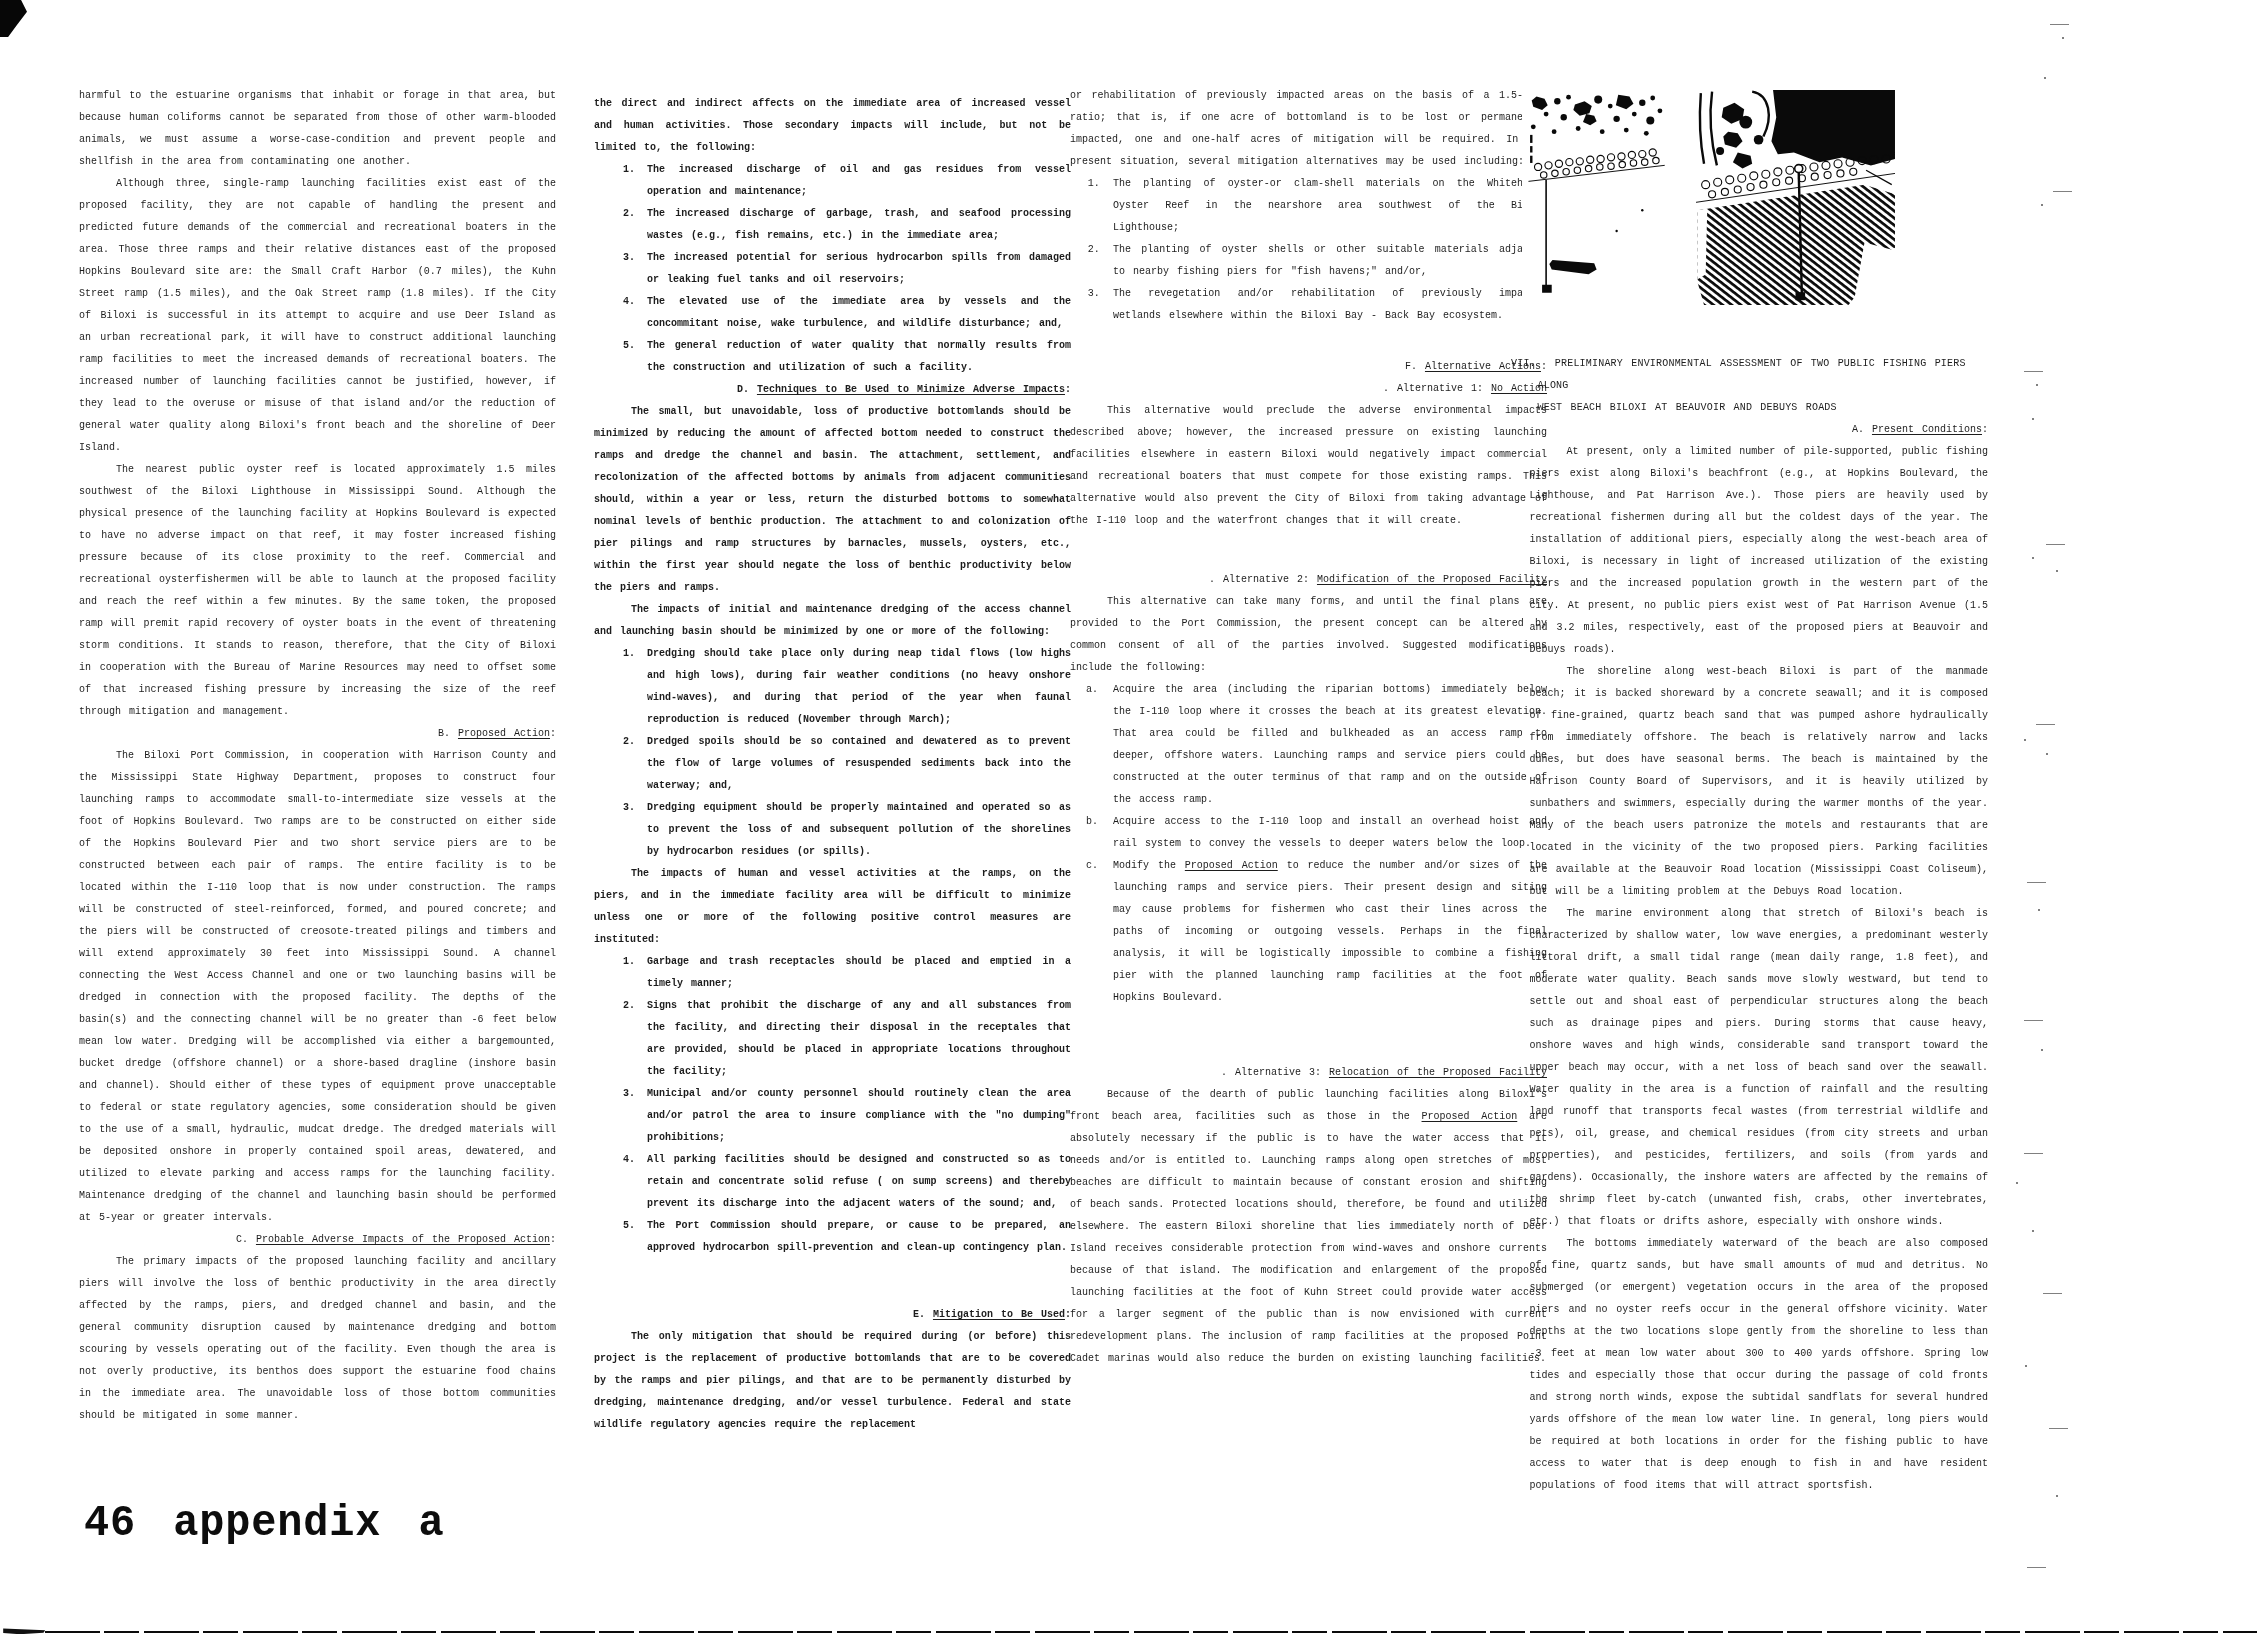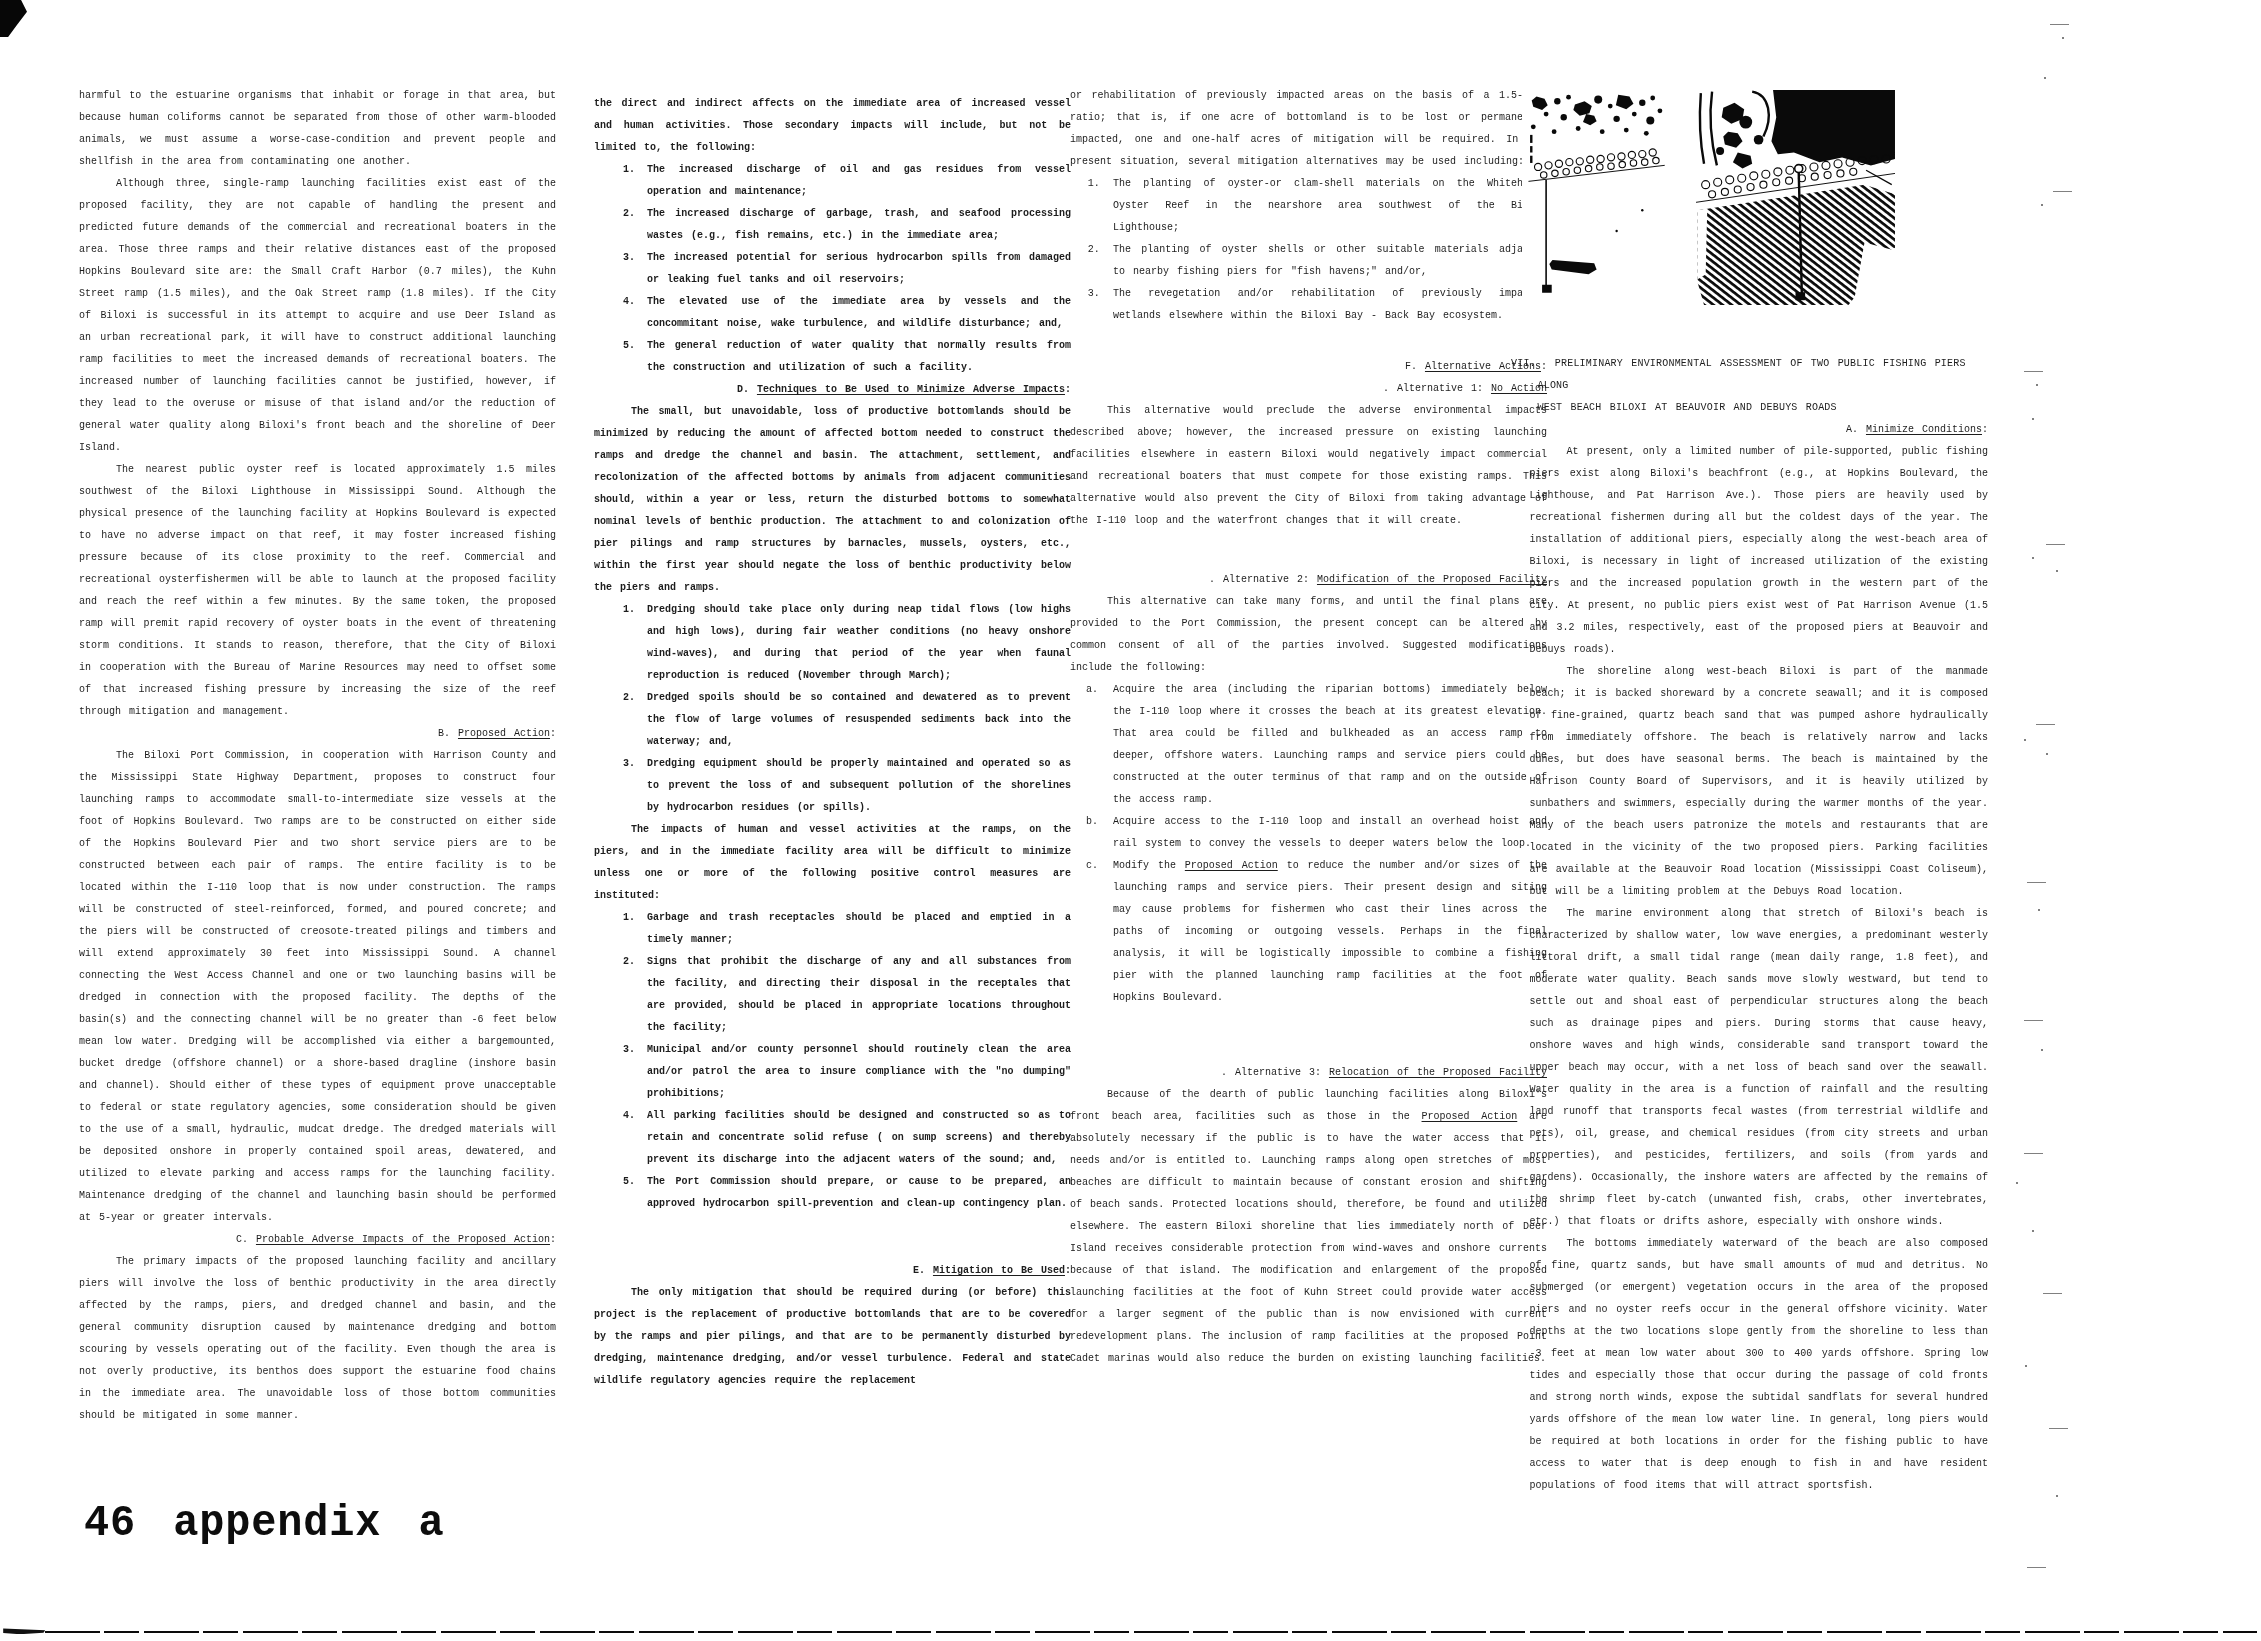--- a/index.html
+++ b/index.html
@@ -76,20 +76,21 @@
   </div>
 <div class="col" style="left:594px;top:93px;width:477px;font-weight:bold;">
     <div class="para">the direct and indirect affects on the immediate area of increased vessel and human activities. Those secondary impacts will include, but not be limited to, the following:</div>
     <div class="item"><span class="marker">1.</span>The increased discharge of oil and gas residues from vessel operation and maintenance;</div>
     <div class="item"><span class="marker">2.</span>The increased discharge of garbage, trash, and seafood processing wastes (e.g., fish remains, etc.) in the immediate area;</div>
     <div class="item"><span class="marker">3.</span>The increased potential for serious hydrocarbon spills from damaged or leaking fuel tanks and oil reservoirs;</div>
     <div class="item"><span class="marker">4.</span>The elevated use of the immediate area by vessels and the concommitant noise, wake turbulence, and wildlife disturbance; and,</div>
     <div class="item"><span class="marker">5.</span>The general reduction of water quality that normally results from the construction and utilization of such a facility.</div>
     <div class="heading">D. <u>Techniques to Be Used to Minimize Adverse Impacts</u>:</div>
     <div class="para indent">The small, but unavoidable, loss of productive bottomlands should be minimized by reducing the amount of affected bottom needed to construct the ramps and dredge the channel and basin. The attachment, settlement, and recolonization of the affected bottoms by animals from adjacent communities should, within a year or less, return the disturbed bottoms to somewhat nominal levels of benthic production. The attachment to and colonization of pier pilings and ramp structures by barnacles, mussels, oysters, etc., within the first year should negate the loss of benthic productivity below the piers and ramps.</div>
+    <div class="para indent">The impacts of initial and maintenance dredging of the access channel and launching basin should be minimized by one or more of the following:</div>
     <div class="item"><span class="marker">1.</span>Dredging should take place only during neap tidal flows (low highs and high lows), during fair weather conditions (no heavy onshore wind-waves), and during that period of the year when faunal reproduction is reduced (November through March);</div>
     <div class="item"><span class="marker">2.</span>Dredged spoils should be so contained and dewatered as to prevent the flow of large volumes of resuspended sediments back into the waterway; and,</div>
     <div class="item"><span class="marker">3.</span>Dredging equipment should be properly maintained and operated so as to prevent the loss of and subsequent pollution of the shorelines by hydrocarbon residues (or spills).</div>
     <div class="para indent">The impacts of human and vessel activities at the ramps, on the piers, and in the immediate facility area will be difficult to minimize unless one or more of the following positive control measures are instituted:</div>
     <div class="item"><span class="marker">1.</span>Garbage and trash receptacles should be placed and emptied in a timely manner;</div>
     <div class="item"><span class="marker">2.</span>Signs that prohibit the discharge of any and all substances from the facility, and directing their disposal in the receptales that are provided, should be placed in appropriate locations throughout the facility;</div>
     <div class="item"><span class="marker">3.</span>Municipal and/or county personnel should routinely clean the area and/or patrol the area to insure compliance with the "no dumping" prohibitions;</div>
     <div class="item"><span class="marker">4.</span>All parking facilities should be designed and constructed so as to retain and concentrate solid refuse ( on sump screens) and thereby prevent its discharge into the adjacent waters of the sound; and,</div>
     <div class="item"><span class="marker">5.</span>The Port Commission should prepare, or cause to be prepared, an approved hydrocarbon spill-prevention and clean-up contingency plan.</div>
     <div class="spacer" style="height: 45px;"></div>
@@ -110,21 +111,21 @@
     <div class="para indent">This alternative can take many forms, and until the final plans are provided to the Port Commission, the present concept can be altered by common consent of all of the parties involved.  Suggested modifications include the following:</div>
     <div class="alpha item"><span class="marker">a.</span>Acquire the area (including the riparian bottoms) immediately below the I-110 loop where it crosses the beach at its greatest elevation.  That area could be filled and bulkheaded as an access ramp to deeper, offshore waters.  Launching ramps and service piers could be constructed at the outer terminus of that ramp and on the outside of the access ramp.</div>
     <div class="alpha item"><span class="marker">b.</span>Acquire access to the I-110 loop and install an overhead hoist and rail system to convey the vessels to deeper waters below the loop.</div>
     <div class="alpha item"><span class="marker">c.</span>Modify the <u>Proposed Action</u> to reduce the number and/or sizes of the launching ramps and service piers.  Their present design and siting may cause problems for fishermen who cast their lines across the paths of incoming or outgoing vessels.  Perhaps in the final analysis, it will be logistically impossible to combine a fishing pier with the planned launching ramp facilities at the foot of Hopkins Boulevard.</div>
     <div class="spacer" style="height: 53px;"></div>
     <div class="heading">. Alternative 3:  <u>Relocation of the Proposed Facility</u></div>
     <div class="para indent">Because of the dearth of public launching facilities along Biloxi's front beach area, facilities such as those in the <u>Proposed Action</u> are absolutely necessary if the public is to have the water access that it needs and/or is entitled to.  Launching ramps along open stretches of most beaches are difficult to maintain because of constant erosion and shifting of beach sands.  Protected locations should, therefore, be found and utilized elsewhere.  The eastern Biloxi shoreline that lies immediately north of Deer Island receives considerable protection from wind-waves and onshore currents because of that island.  The modification and enlargement of the proposed launching facilities at the foot of Kuhn Street could provide water access for a larger segment of the public than is now envisioned with current redevelopment plans.  The inclusion of ramp facilities at the proposed Point Cadet marinas would also reduce the burden on existing launching facilities.</div>
   </div>
 <div class="col" style="left:1511px;top:353px;width:477px;">
     <div class="big-heading"><span class="chapnum">VII.</span>PRELIMINARY ENVIRONMENTAL ASSESSMENT OF TWO PUBLIC FISHING PIERS ALONG<br>WEST BEACH BILOXI AT BEAUVOIR AND DEBUYS ROADS</div>
-    <div class="col4-inset heading">A. <u>Minimize Conditions</u>:</div>
+    <div class="col4-inset heading">A. <u>Present Conditions</u>:</div>
     <div class="col4-inset para indent">At present, only a limited number of pile-supported, public fishing piers exist along Biloxi's beachfront (e.g., at Hopkins Boulevard, the Lighthouse, and Pat Harrison Ave.).  Those piers are heavily used by recreational fishermen during all but the coldest days of the year.  The installation of additional piers, especially along the west-beach area of Biloxi, is necessary in light of increased utilization of the existing piers and the increased population growth in the western part of the city.  At present, no public piers exist west of Pat Harrison Avenue (1.5 and 3.2 miles, respectively, east of the proposed piers at Beauvoir and Debuys roads).</div>
     <div class="col4-inset para indent">The shoreline along west-beach Biloxi is part of the manmade beach; it is backed shoreward by a concrete seawall; and it is composed of fine-grained, quartz beach sand that was pumped ashore hydraulically from immediately offshore.  The beach is relatively narrow and lacks dunes, but does have seasonal berms.  The beach is maintained by the Harrison County Board of Supervisors, and it is heavily utilized by sunbathers and swimmers, especially during the warmer months of the year. Many of the beach users patronize the motels and restaurants that are located in the vicinity of the two proposed piers.  Parking facilities are available at the Beauvoir Road location (Mississippi Coast Coliseum), but will be a limiting problem at the Debuys Road location.</div>
     <div class="col4-inset para indent">The marine environment along that stretch of Biloxi's beach is characterized by shallow water, low wave energies, a predominant westerly littoral drift, a small tidal range (mean daily range, 1.8 feet), and moderate water quality.  Beach sands move slowly westward, but tend to settle out and shoal east of perpendicular structures along the beach such as drainage pipes and piers.  During storms that cause heavy, onshore waves and high winds, considerable sand transport toward the upper beach may occur, with a net loss of beach sand over the seawall.  Water quality in the area is a function of rainfall and the resulting land runoff that transports fecal wastes (from terrestrial wildlife and pets), oil, grease, and chemical residues (from city streets and urban properties), and pesticides, fertilizers, and soils (from yards and gardens).  Occasionally, the inshore waters are affected by the remains of the shrimp fleet by-catch (unwanted fish, crabs, other invertebrates, etc.) that floats or drifts ashore, especially with onshore winds.</div>
     <div class="col4-inset para indent">The bottoms immediately waterward of the beach are also composed of fine, quartz sands, but have small amounts of mud and detritus.  No submerged (or emergent) vegetation occurs in the area of the proposed piers and no oyster reefs occur in the general offshore vicinity.  Water depths at the two locations slope gently from the shoreline to less than -3 feet at mean low water about 300 to 400 yards offshore.  Spring low tides and especially those that occur during the passage of cold fronts and strong north winds, expose the subtidal sandflats for several hundred yards offshore of the mean low water line.  In general, long piers would be required at both locations in order for the fishing public to have access to water that is deep enough to fish in and have resident populations of food items that will attract sportsfish.</div>
   </div>
 
 <div class="photo" style="left:1522px;top:90px;width:146px;height:210px;">
   <svg width="146" height="210" viewBox="0 0 182 262" xmlns="http://www.w3.org/2000/svg">
     <rect width="182" height="262" fill="#ffffff"></rect>
 

